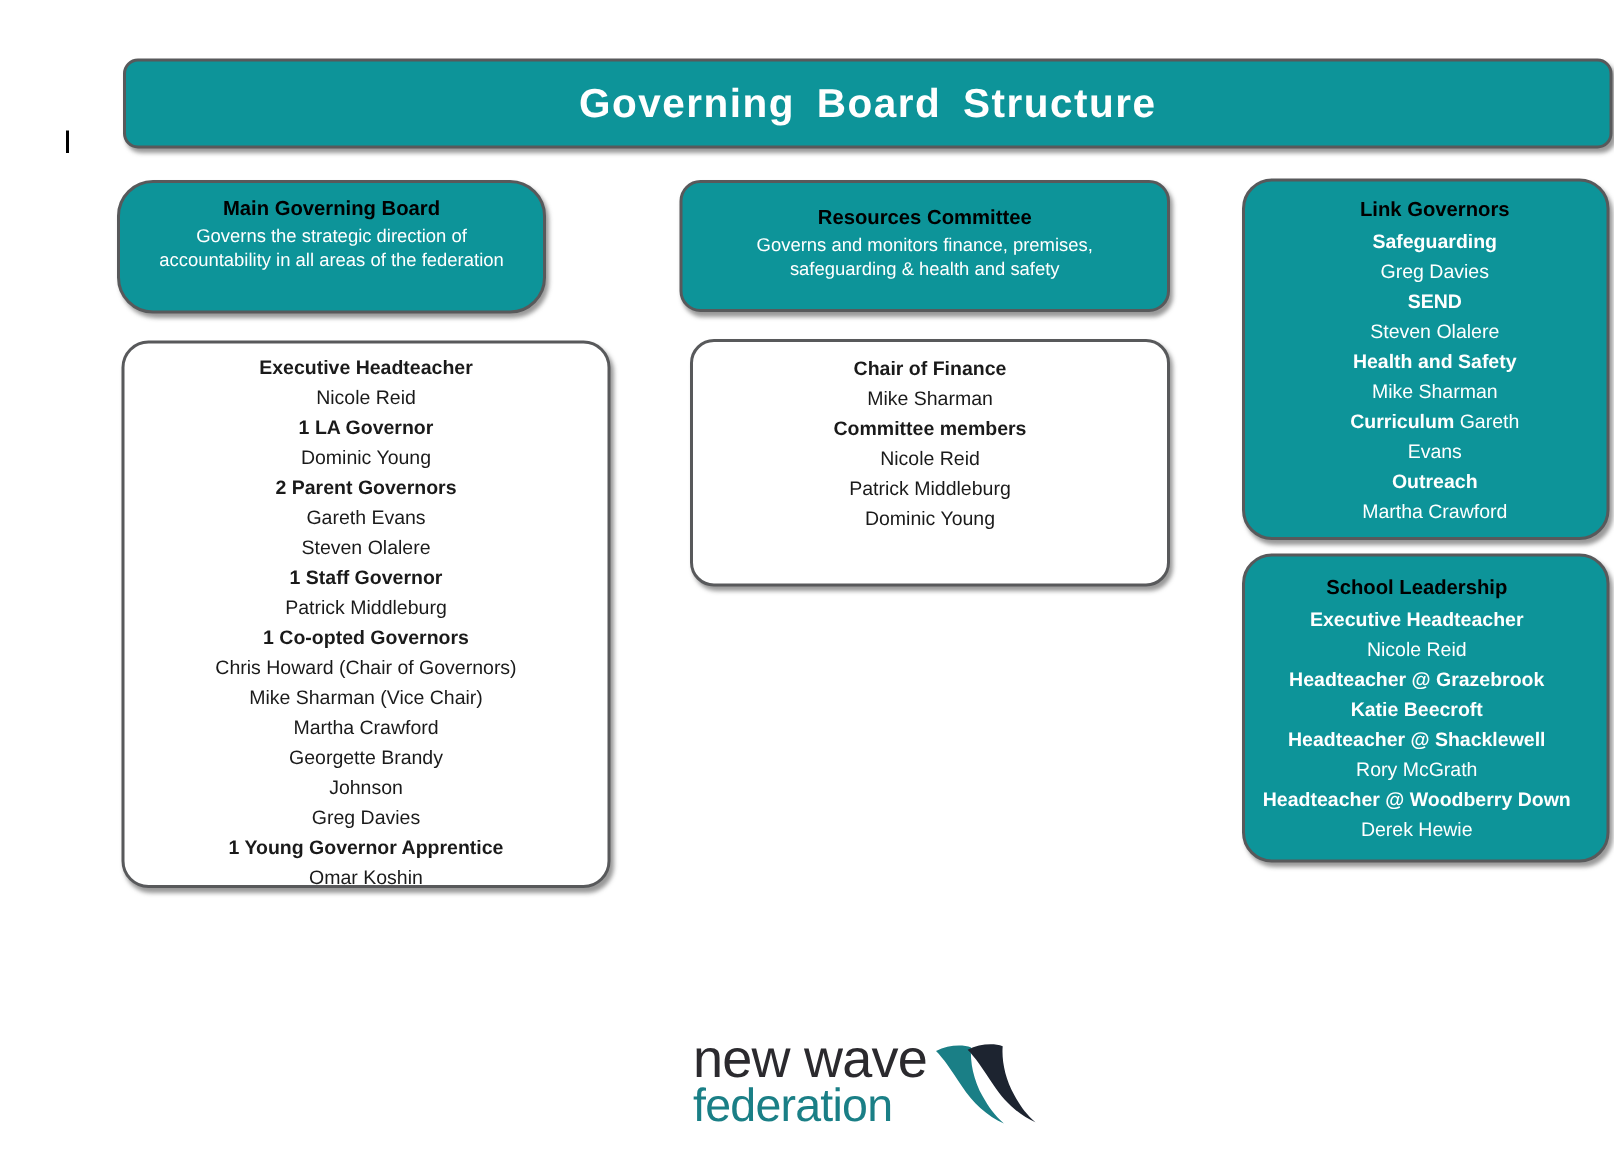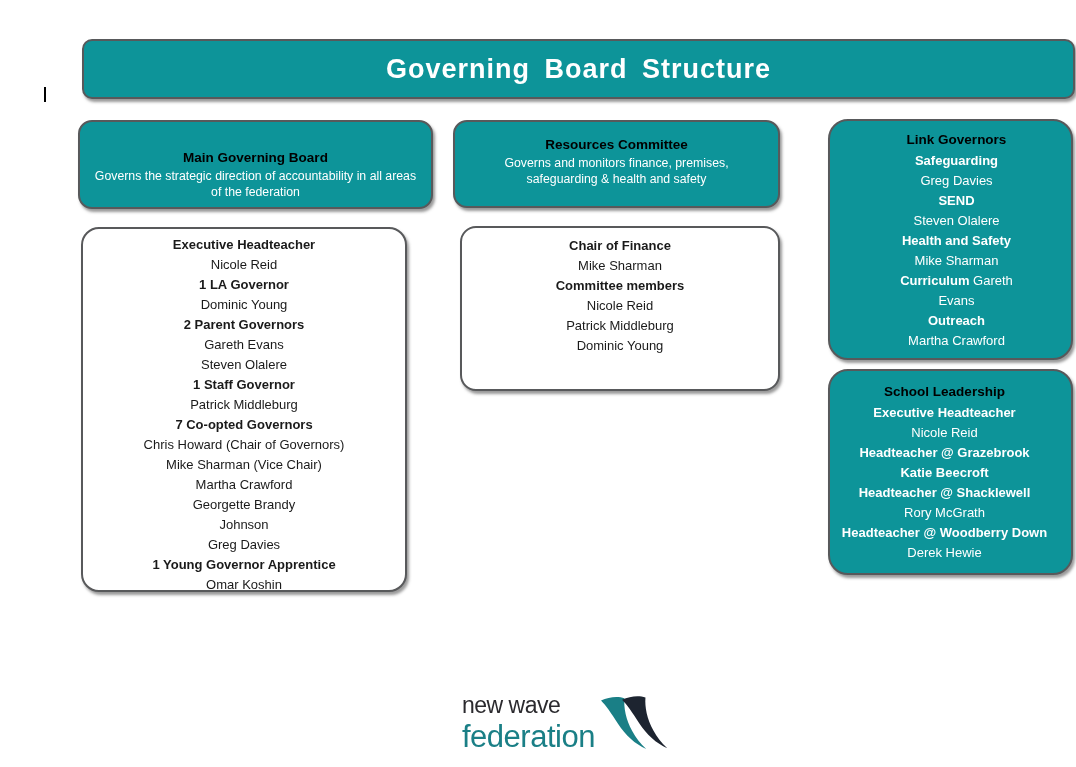--- a/index.html
+++ b/index.html
@@ -23,21 +23,21 @@
     display:flex;align-items:center;justify-content:center;
   }
   #title-banner .title-text{
     color:#ffffff;font-weight:bold;font-size:27px;letter-spacing:1px;word-spacing:6px;
   }
   #stray-mark{
     position:absolute;left:44px;top:87px;width:2px;height:15px;background:#000;
   }
 
   
-  #mgb-card{left:42px;top:120px;width:355px;height:89px;border-radius:14px;padding:28px 14px 0 14px;}
+  #mgb-card{left:42px;top:120px;width:286px;height:89px;border-radius:24px;padding:9px 14px 0 14px;}
   #rc-card{left:417px;top:120px;width:327px;height:88px;border-radius:14px;padding:15px 16px 0 16px;}
   .card-title{
     text-align:center;color:#000000;font-weight:bold;font-size:13.5px;margin-bottom:3px;
   }
   .card-desc{
     text-align:center;color:#ffffff;font-size:12.3px;line-height:16px;
   }
 
   
   #lg-card{left:792px;top:119px;width:245px;height:241px;border-radius:20px;padding:11px 24px 0 36px;}
@@ -54,21 +54,21 @@
     text-align:center;font-size:13px;line-height:20px;
   }
   .rows .row .b{font-weight:bold;}
 
   
   #logo{
     position:absolute;left:462px;top:690px;display:flex;align-items:flex-start;
   }
   #logo .wordmark{display:flex;flex-direction:column;}
   #logo .wm1{
-    color:#2b2a2e;font-size:23px;line-height:31px;letter-spacing:-0.5px;
+    color:#2b2a2e;font-size:36px;line-height:31px;letter-spacing:-0.5px;
   }
   #logo .wm2{
     color:#1a7f86;font-size:31px;line-height:31px;letter-spacing:-0.5px;
   }
   #logo svg{margin-left:6px;margin-top:2px;}
 </style>
 </head>
 <body>
 
 <div class="card teal" id="title-banner">
@@ -106,21 +106,21 @@
   <div class="rows">
       <div class="row"><span class="b">Executive Headteacher</span></div>
       <div class="row"><span>Nicole Reid</span></div>
       <div class="row"><span class="b">1 LA Governor</span></div>
       <div class="row"><span>Dominic Young</span></div>
       <div class="row"><span class="b">2 Parent Governors</span></div>
       <div class="row"><span>Gareth Evans</span></div>
       <div class="row"><span>Steven Olalere</span></div>
       <div class="row"><span class="b">1 Staff Governor</span></div>
       <div class="row"><span>Patrick Middleburg</span></div>
-      <div class="row"><span class="b">7 Co-opted Governors</span></div>
+      <div class="row"><span class="b">1 Co-opted Governors</span></div>
       <div class="row"><span>Chris Howard (Chair of Governors)</span></div>
       <div class="row"><span>Mike Sharman (Vice Chair)</span></div>
       <div class="row"><span>Martha Crawford</span></div>
       <div class="row"><span>Georgette Brandy</span></div>
       <div class="row"><span>Johnson</span></div>
       <div class="row"><span>Greg Davies</span></div>
       <div class="row"><span class="b">1 Young Governor Apprentice</span></div>
       <div class="row"><span>Omar Koshin</span></div>
     </div>
 </div>

